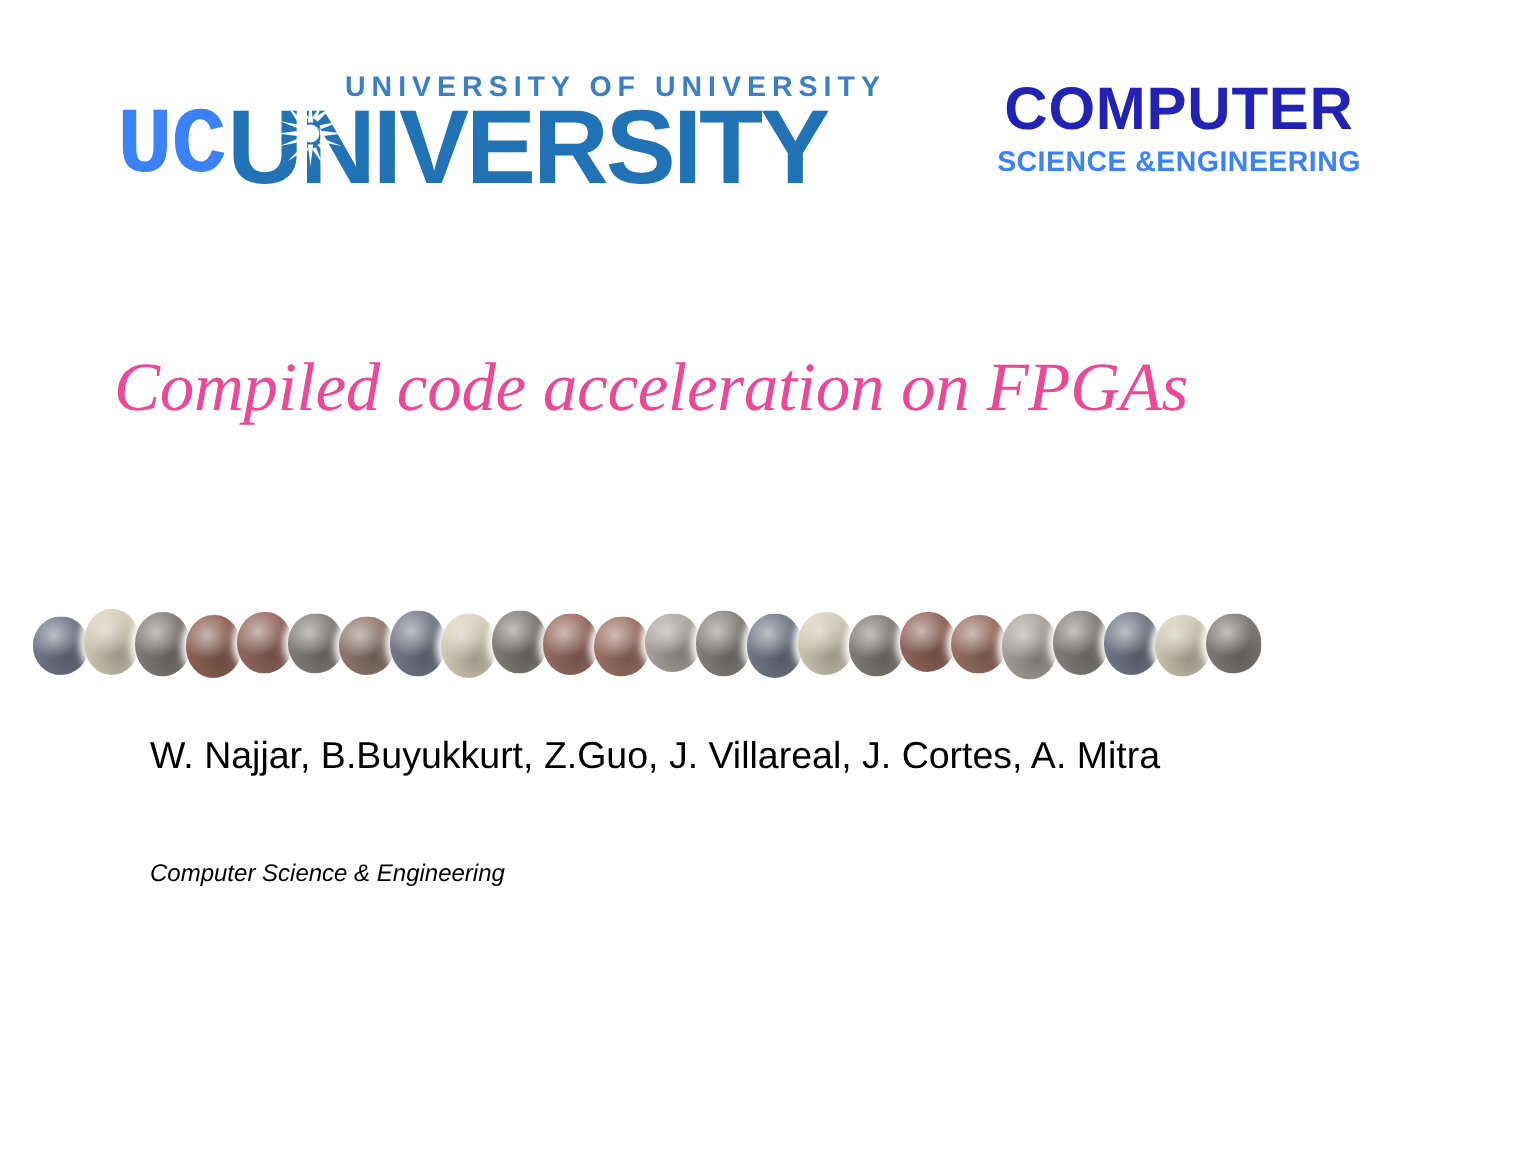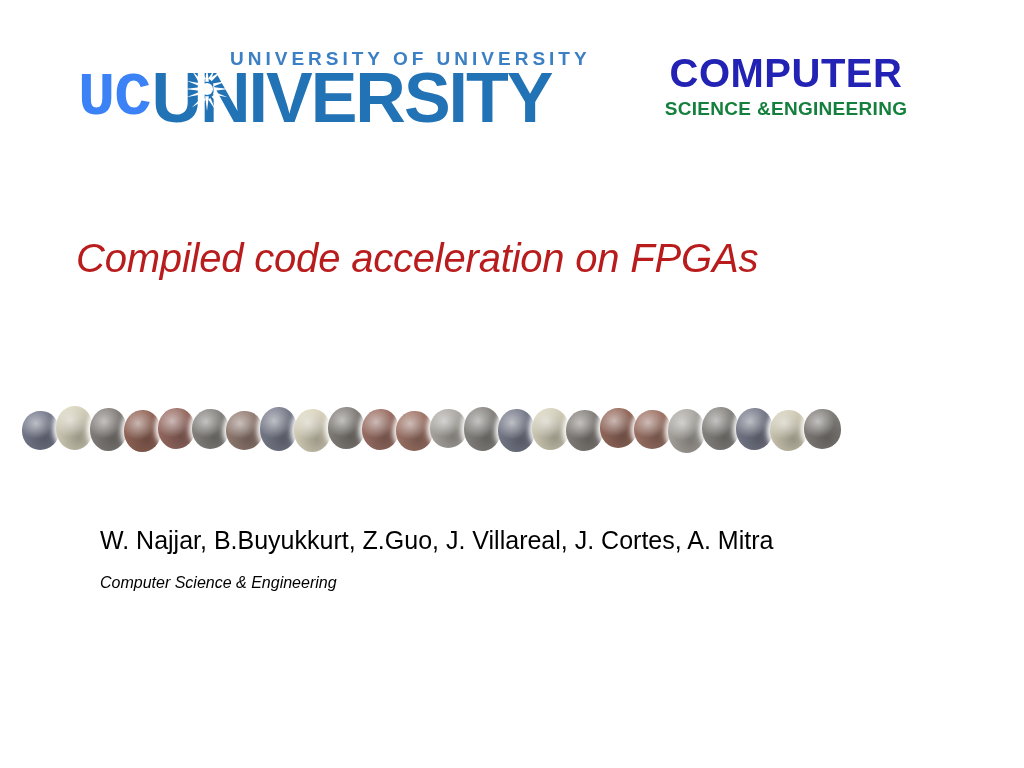--- a/index.html
+++ b/index.html
@@ -87,37 +87,37 @@
     font-size: 40px;
     font-weight: bold;
     color: #2222b4;
     letter-spacing: 0.5px;
     line-height: 34px;
   }
   .cse-line2 {
     font-family: "Liberation Sans", sans-serif;
     font-size: 19px;
     font-weight: bold;
-    color: #15803d;
+    color: #3b82f6;
     letter-spacing: 0.3px;
     line-height: 26px;
     margin-top: 6px;
   }
 
   
   .slide-title {
     position: absolute;
     left: 76px;
     top: 222px;
     width: 800px;
-    font-family: Liberation Sans, sans-serif;
-    font-size: 40px;
+    font-family: Liberation Serif, serif;
+    font-size: 46px;
     font-style: italic;
     font-weight: normal;
-    color: #b91c1c;
+    color: #ec4899;
     line-height: 72px;
     letter-spacing: -0.2px;
   }
 
   
   .stone-divider {
     position: absolute;
     left: 22px;
     top: 402px;
     width: 990px;
@@ -138,21 +138,20 @@
 
   
   .authors {
     position: absolute;
     left: 100px;
     top: 490px;
     font-family: "Liberation Sans", sans-serif;
     font-size: 25px;
     color: #000000;
     white-space: nowrap;
-    margin-top: 36px;
   }
   .affiliation {
     position: absolute;
     left: 100px;
     top: 565px;
     font-family: "Liberation Sans", sans-serif;
     font-size: 16px;
     font-style: italic;
     color: #000000;
     line-height: 36px;

